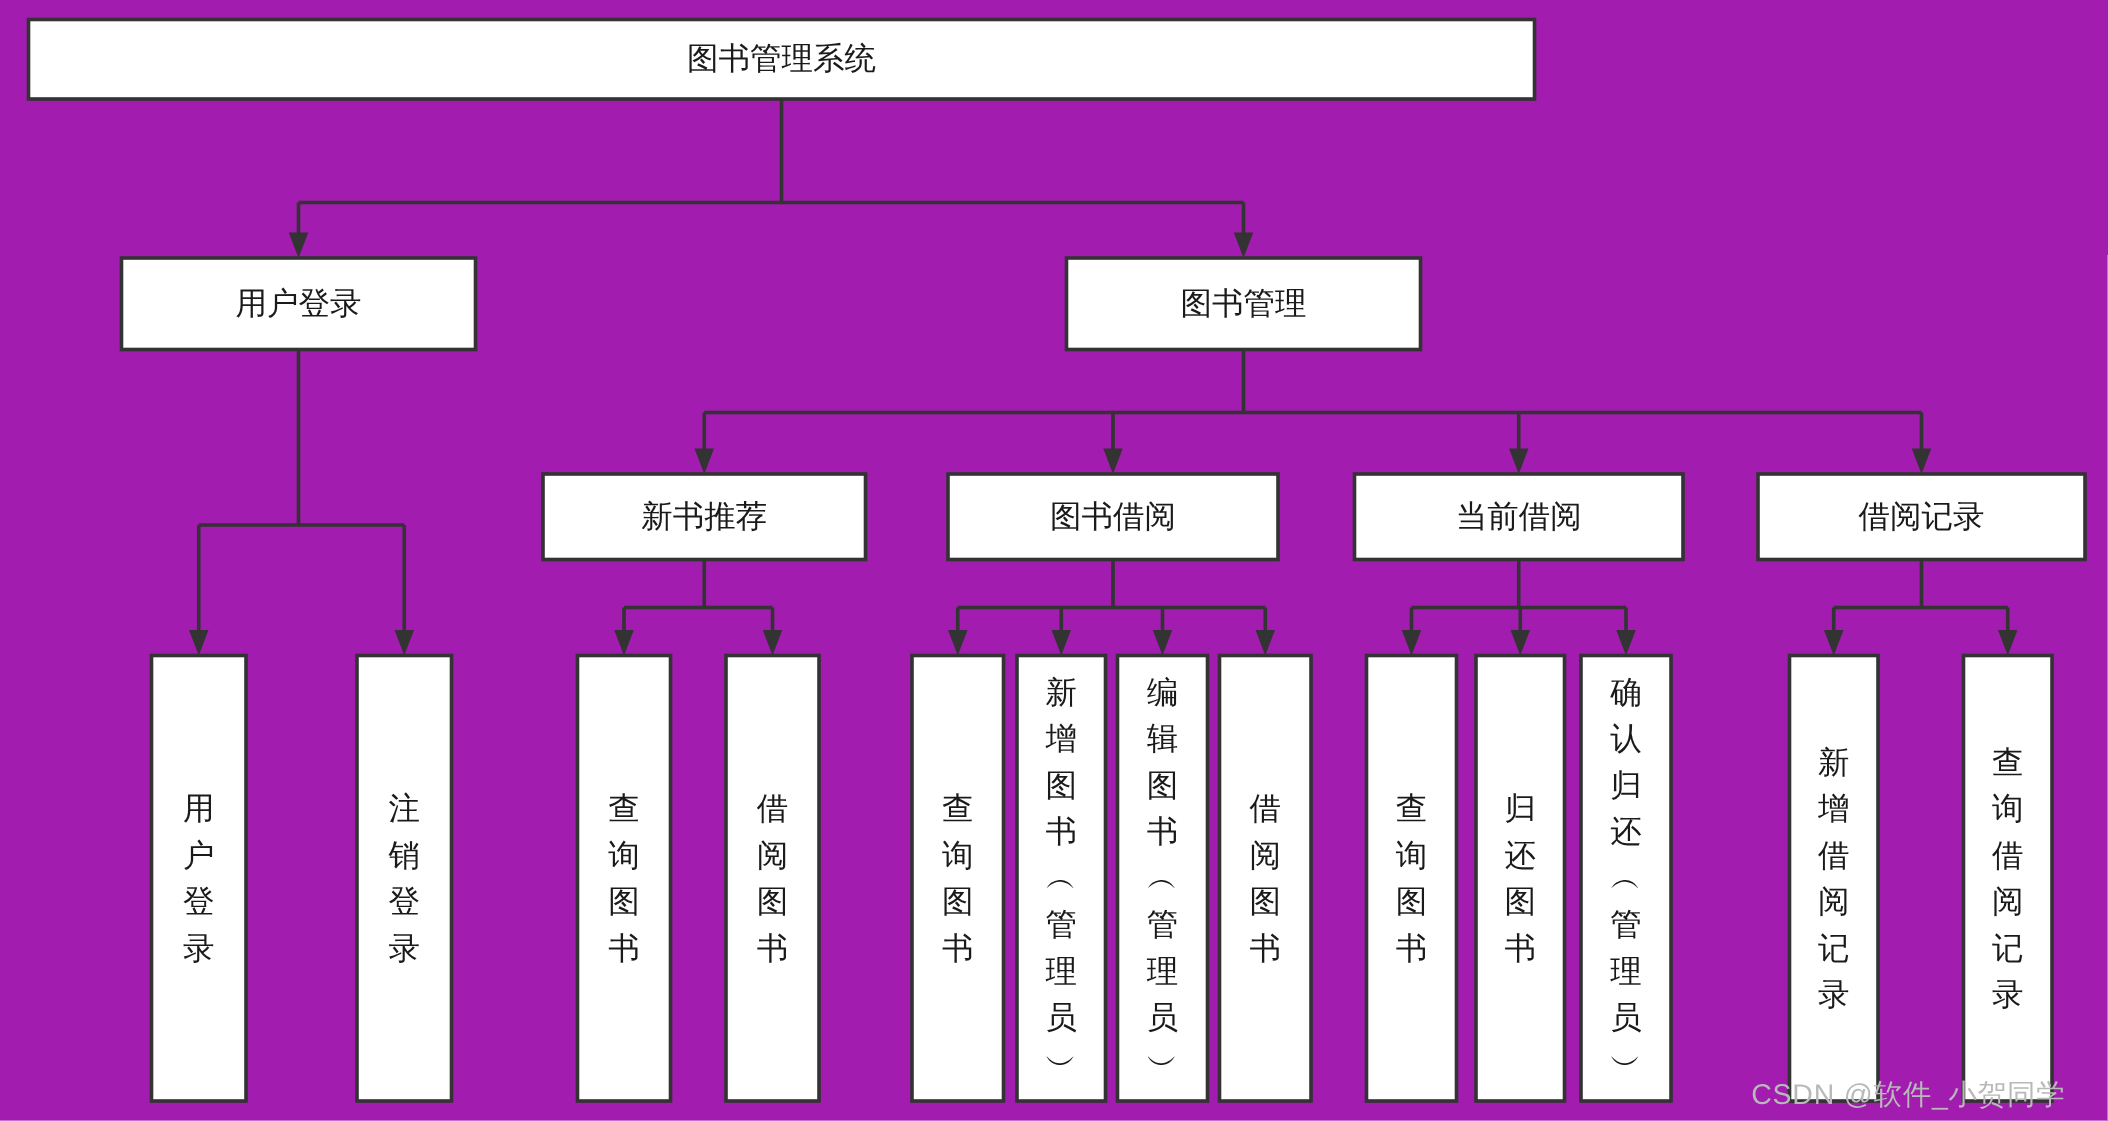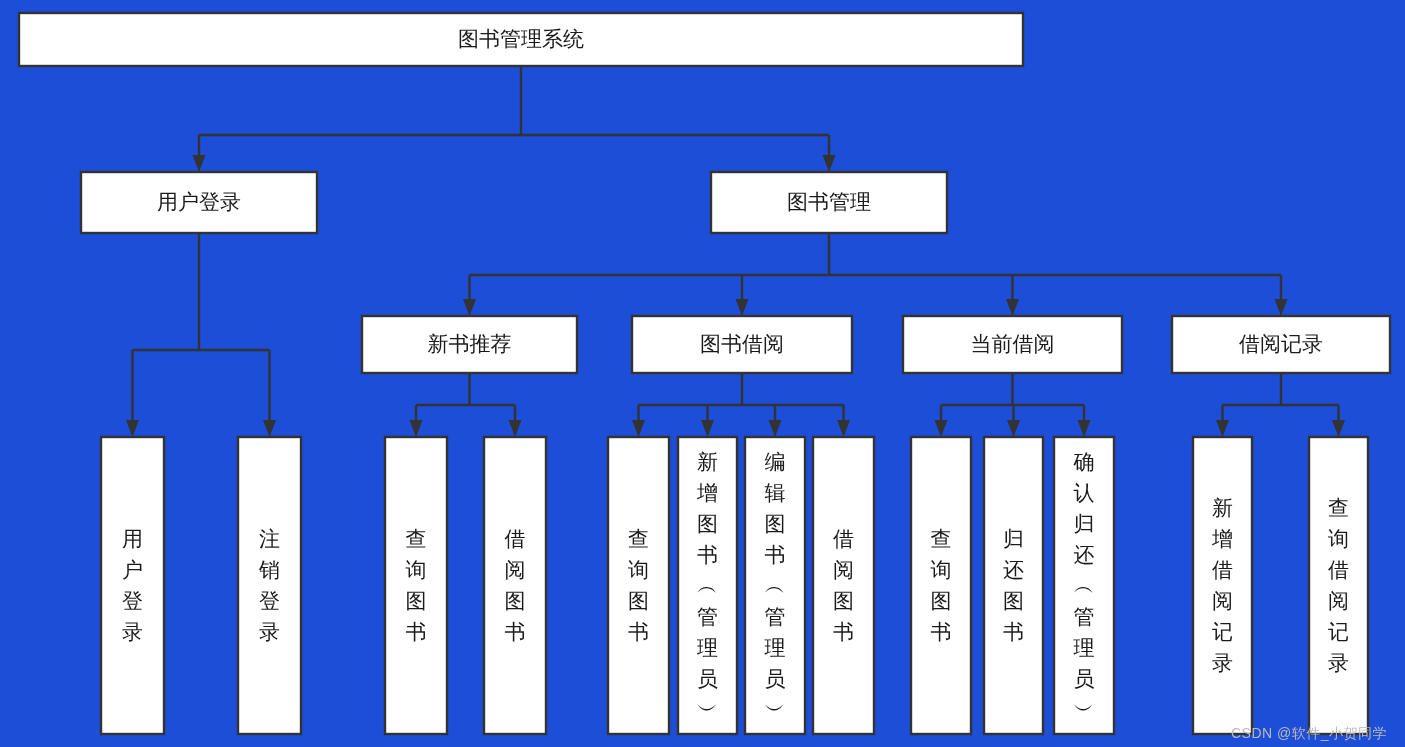--- a/index.html
+++ b/index.html
@@ -12,21 +12,21 @@
     width: 1405px;
     height: 747px;
     font-family: "Liberation Sans", "DejaVu Sans", sans-serif;
     overflow: hidden;
     position: relative;
   }
   #diagram-root {
     position: relative;
     width: 1405px;
     height: 747px;
-    background: #1d4ed8;
+    background: #a21caf;
   }
   svg#flow-svg {
     position: absolute;
     top: 0;
     left: 0;
     width: 1405px;
     height: 747px;
     display: block;
   }
   .node-box {
@@ -54,24 +54,24 @@
   }
   .node-label-v {
     font-family: "Liberation Sans", "DejaVu Sans", sans-serif;
     font-size: 21px;
     fill: #1a1a1a;
     text-anchor: middle;
     dominant-baseline: middle;
   }
   .watermark-text {
     position: absolute;
-    right: 18px;
+    right: 28px;
     bottom: 4px;
     font-family: "Liberation Sans", "DejaVu Sans", sans-serif;
-    font-size: 14px;
+    font-size: 19px;
     color: #b9b9b9;
     letter-spacing: 0.5px;
     user-select: none;
     pointer-events: none;
     white-space: nowrap;
   }
 </style>
 </head>
 <body>
 

